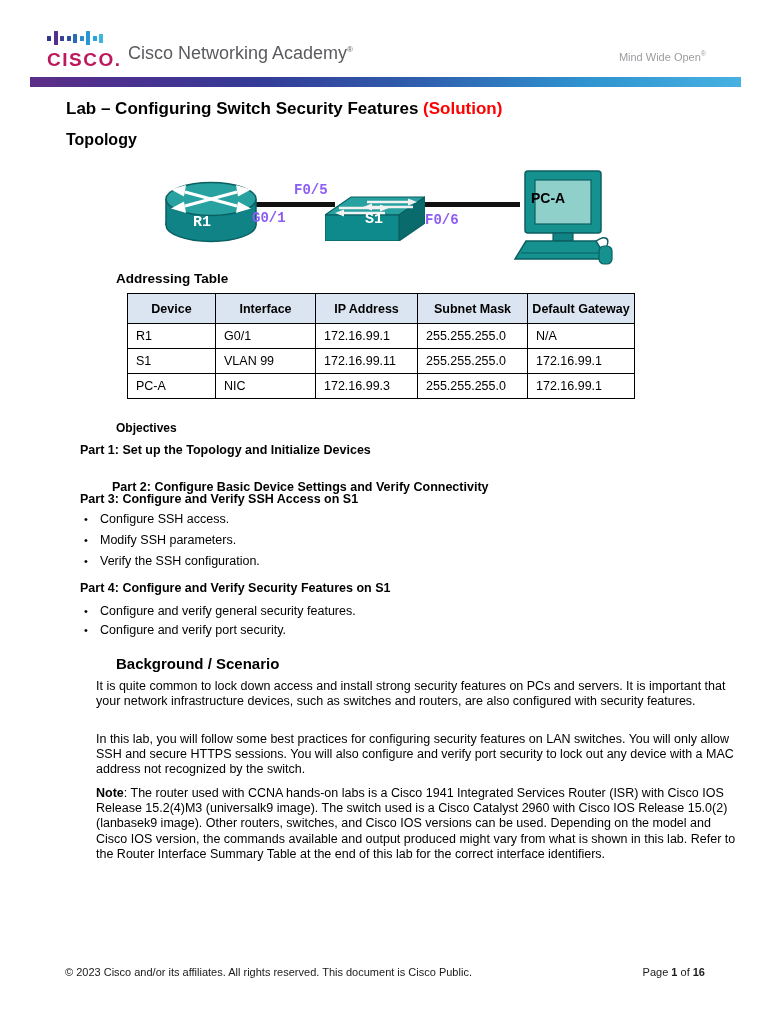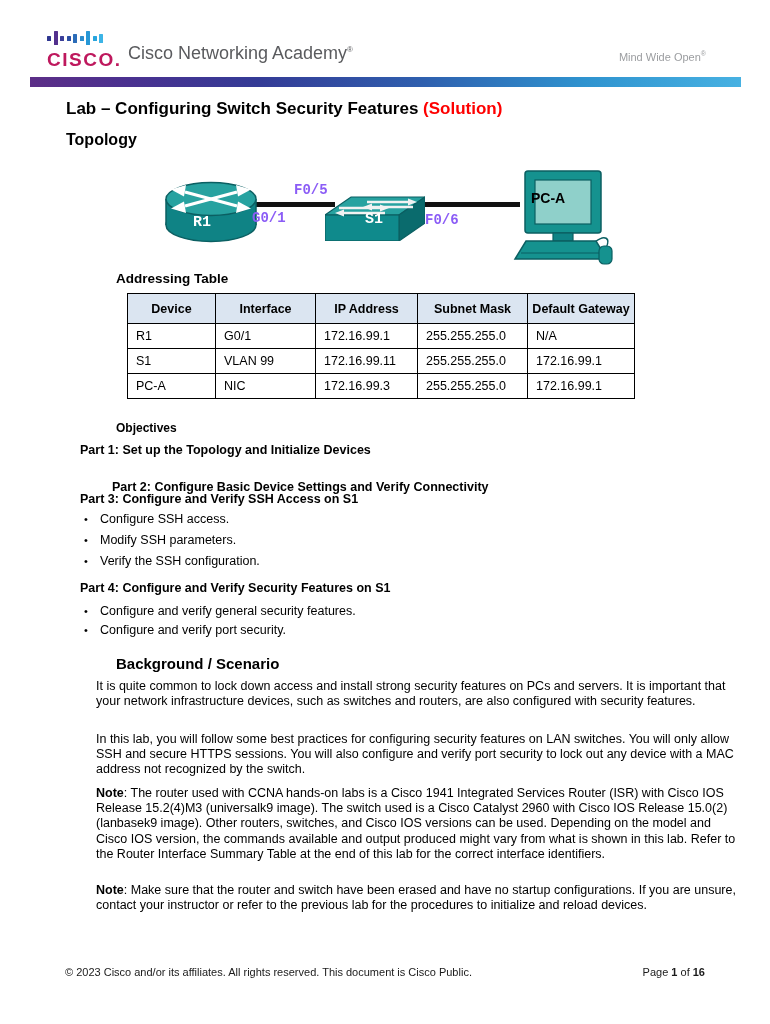--- a/index.html
+++ b/index.html
@@ -205,18 +205,17 @@
     </div>
   <div class="abs bullet-row b5">
       <span class="dot">•</span>
       <span>Configure and verify port security.</span>
     </div>
 
   <div class="abs h-sub h-bg">Background / Scenario</div>
   <div class="abs para pg1">It is quite common to lock down access and install strong security features on PCs and servers. It is important that your network infrastructure devices, such as switches and routers, are also configured with security features.</div>
   <div class="abs para pg2">In this lab, you will follow some best practices for configuring security features on LAN switches. You will only allow SSH and secure HTTPS sessions. You will also configure and verify port security to lock out any device with a MAC address not recognized by the switch.</div>
   <div class="abs para pg3"><b>Note</b><span>: The router used with CCNA hands-on labs is a Cisco 1941 Integrated Services Router (ISR) with Cisco IOS Release 15.2(4)M3 (universalk9 image). The switch used is a Cisco Catalyst 2960 with Cisco IOS Release 15.0(2) (lanbasek9 image). Other routers, switches, and Cisco IOS versions can be used. Depending on the model and Cisco IOS version, the commands available and output produced might vary from what is shown in this lab. Refer to the Router Interface Summary Table at the end of this lab for the correct interface identifiers.</span></div>
-  <div class="abs para pg4"><b>Note</b><span>: Make sure that the router and switch have been erased and have no startup configurations. If you are unsure, contact your instructor or refer to the previous lab for the procedures to initialize and reload devices.</span></div>
 
   <div class="abs footer-left">© 2023 Cisco and/or its affiliates. All rights reserved. This document is Cisco Public.</div>
   <div class="abs footer-right"><span>Page </span><b>1</b><span> of </span><b>16</b></div>
 
 </div>
 
 </body></html>

